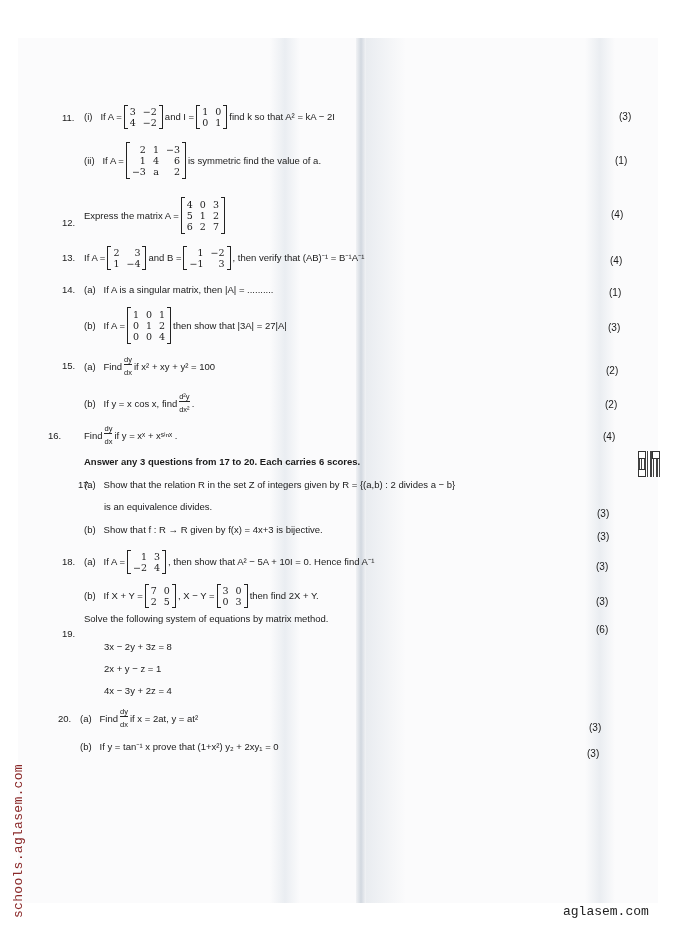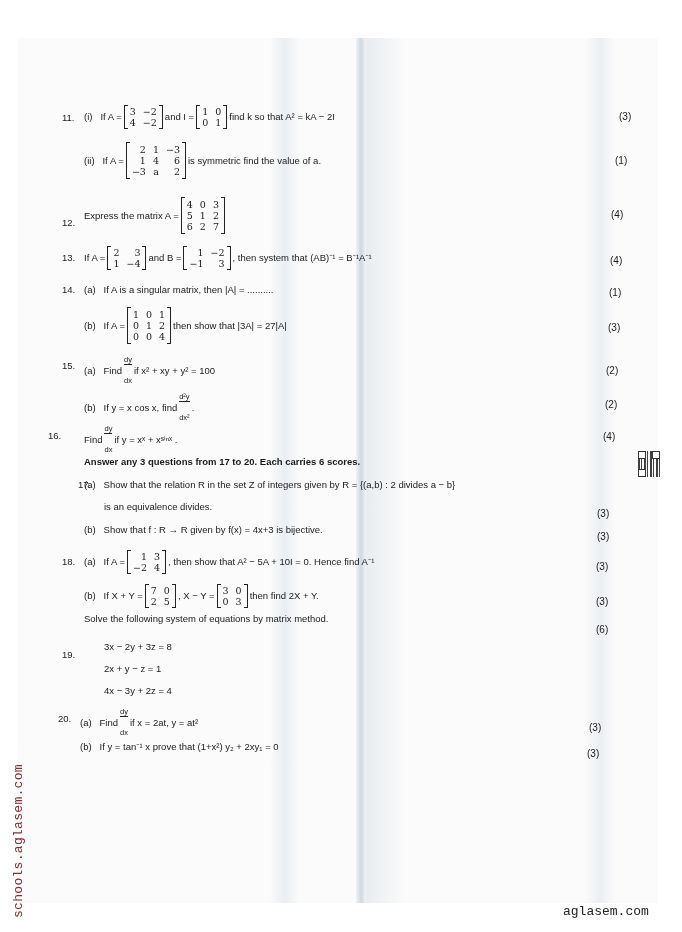--- a/index.html
+++ b/index.html
@@ -15,21 +15,21 @@
   .num{position:absolute;font-size:9.5px;}
   .score{position:absolute;font-size:10px;}
   .mat{display:inline-flex;align-items:center;margin:0 2px;}
   .br{display:inline-block;width:3px;border:1.2px solid #222;}
   .br.l{border-right:none;}
   .br.r{border-left:none;}
   .grid{display:inline-grid;gap:0 7px;padding:0 2px;font-family:"DejaVu Serif",serif;font-size:9.5px;line-height:11px;text-align:right;}
   .g2{grid-template-columns:auto auto;}
   .g3{grid-template-columns:auto auto auto;}
   .frac{display:inline-flex;flex-direction:column;align-items:center;font-size:7.5px;line-height:8px;margin:0 2px;}
-  .frac .bar{border-top:0.8px solid #222;padding-top:12px;}
+  .frac .bar{border-top:0.8px solid #222;padding-top:4px;}
   .bold{font-weight:bold;}
   .eq{font-size:9.5px;}
   .wm-side{position:absolute;left:11px;top:918px;transform:rotate(-90deg);transform-origin:left top;
            font-family:"Liberation Mono",monospace;font-size:13px;color:#8b2a2a;letter-spacing:0.3px;}
   .wm-bottom{position:absolute;left:563px;top:904px;font-family:"Liberation Mono",monospace;font-size:13px;color:#222;}
   .qr{position:absolute;left:638px;top:451px;width:22px;height:26px;
       background:
         repeating-linear-gradient(90deg,#222 0 2px,#fff 2px 3px,#222 3px 4px,#fff 4px 6px),
         #fff;
       opacity:.85;}
@@ -136,21 +136,21 @@
   <span class="mat">
       <span class="br l" style="height:22px"></span>
       <span class="grid g2">
         <span>1</span>
         <span>−2</span>
         <span>−1</span>
         <span>3</span>
       </span>
       <span class="br r" style="height:22px"></span>
     </span>
-  <span>, then system that (AB)⁻¹ = B⁻¹A⁻¹</span>
+  <span>, then verify that (AB)⁻¹ = B⁻¹A⁻¹</span>
 </div>
 <span class="score" style="left:610px;top:255px">(4)</span>
 
 <span class="num" style="left:62px;top:284px">14.</span>
 <div class="row" style="left:84px;top:284px">
   <span>(a)</span>&nbsp;&nbsp;&nbsp;
   <span>If A is a singular matrix, then |A| = ..........</span>
 </div>
 <span class="score" style="left:609px;top:287px">(1)</span>
 
@@ -268,21 +268,21 @@
         <span>0</span>
         <span>0</span>
         <span>3</span>
       </span>
       <span class="br r" style="height:22px"></span>
     </span>
   <span>then find 2X + Y.</span>
 </div>
 <span class="score" style="left:596px;top:596px">(3)</span>
 
-<span class="num" style="left:62px;top:649px">19.</span>
+<span class="num" style="left:62px;top:628px">19.</span>
 <div class="row" style="left:84px;top:613px">Solve the following system of equations by matrix method.</div>
 <span class="score" style="left:596px;top:624px">(6)</span>
 <div class="row eq" style="left:104px;top:641px">3x − 2y + 3z = 8</div>
 <div class="row eq" style="left:104px;top:663px">2x + y − z = 1</div>
 <div class="row eq" style="left:104px;top:685px">4x − 3y + 2z = 4</div>
 
 <span class="num" style="left:58px;top:713px">20.</span>
 <div class="row" style="left:80px;top:708px">
   <span>(a)</span>&nbsp;&nbsp;&nbsp;
   <span>Find</span>

